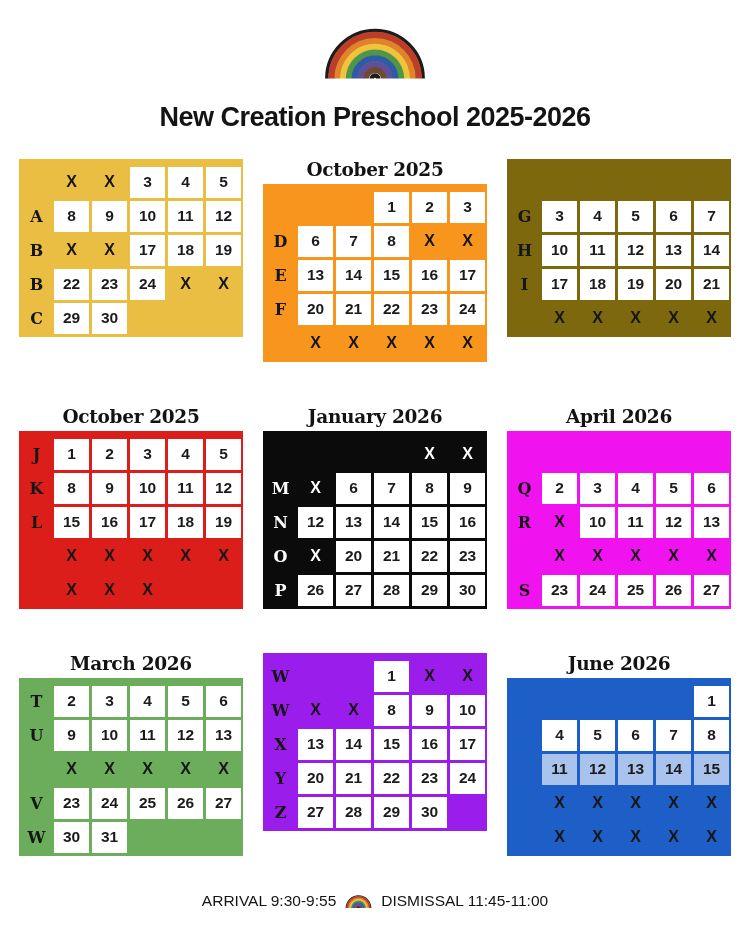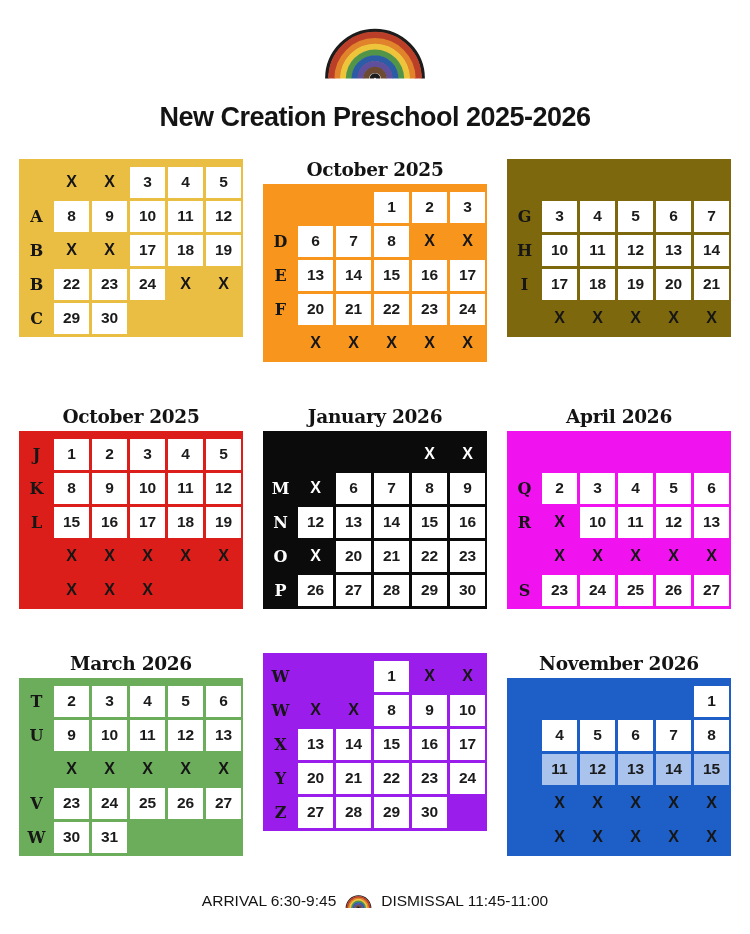--- a/index.html
+++ b/index.html
@@ -450,21 +450,21 @@
           <span class="week-letter" style="color: rgb(22, 22, 22);">Z</span>
           <span class="cell day">27</span>
           <span class="cell day">28</span>
           <span class="cell day">29</span>
           <span class="cell day">30</span>
           <span class="cell blank"></span>
         </div>
       </div>
     </section>
     <section class="month">
-      <div class="month-title">November 2026</div>
+      <div class="month-title">June 2026</div>
       <div class="month-block" style="background: rgb(30, 94, 199);">
         <div class="week-row">
           <span class="week-letter" style="color: rgb(22, 22, 22);"></span>
           <span class="cell blank"></span>
           <span class="cell blank"></span>
           <span class="cell blank"></span>
           <span class="cell blank"></span>
           <span class="cell day">1</span>
         </div>
         <div class="week-row">
@@ -497,21 +497,21 @@
           <span class="cell xmark" style="color: rgb(22, 22, 22);">X</span>
           <span class="cell xmark" style="color: rgb(22, 22, 22);">X</span>
           <span class="cell xmark" style="color: rgb(22, 22, 22);">X</span>
           <span class="cell xmark" style="color: rgb(22, 22, 22);">X</span>
         </div>
       </div>
     </section>
   </div>
 
 <div class="footer">
-  <span>ARRIVAL 6:30-9:45</span>
+  <span>ARRIVAL 9:30-9:55</span>
   <svg class="rainbow-icon-small" viewBox="0 0 120 64" aria-hidden="true">
     <g fill="none" stroke-linecap="butt">
       <path d="M 5.5 61 A 54.5 54.5 0 0 1 114.5 61" stroke="#1c1c1c" stroke-width="5"></path>
       <path d="M 11 61 A 49 49 0 0 1 109 61" stroke="#bb3f28" stroke-width="9"></path>
       <path d="M 17.5 61 A 42.5 42.5 0 0 1 102.5 61" stroke="#e0832b" stroke-width="8"></path>
       <path d="M 24 61 A 36 36 0 0 1 96 61" stroke="#eec53a" stroke-width="8"></path>
       <path d="M 30.5 61 A 29.5 29.5 0 0 1 89.5 61" stroke="#529549" stroke-width="8"></path>
       <path d="M 37 61 A 23 23 0 0 1 83 61" stroke="#2c5ca6" stroke-width="8"></path>
       <path d="M 43.5 61 A 16.5 16.5 0 0 1 76.5 61" stroke="#5f4f9d" stroke-width="8"></path>
       <path d="M 50 61 A 10 10 0 0 1 70 61" stroke="#6d4a32" stroke-width="8"></path>

